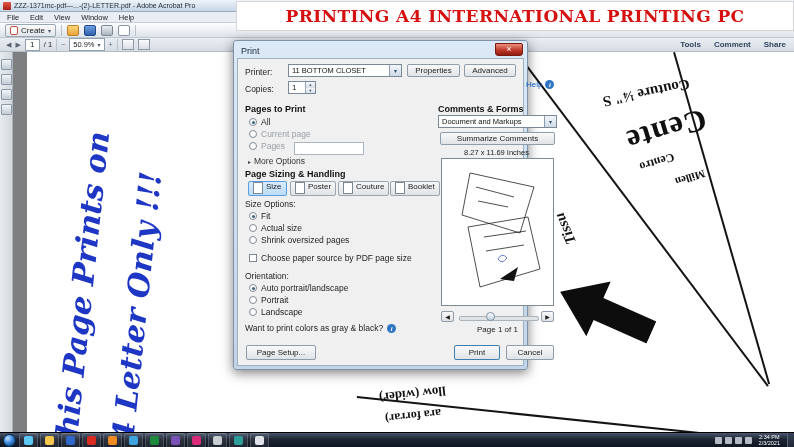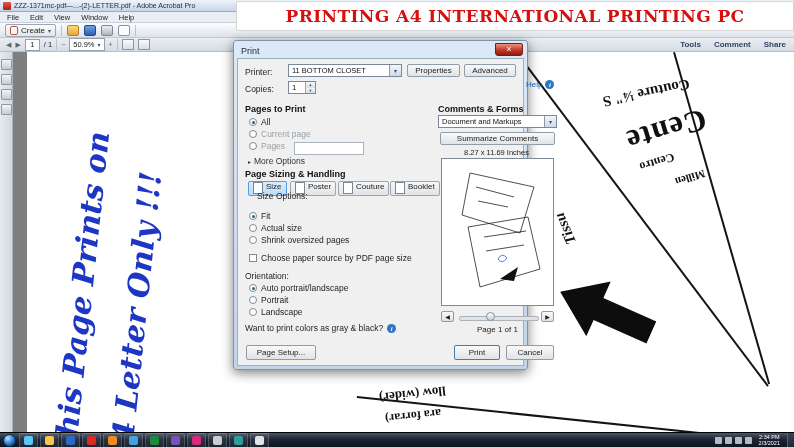--- a/index.html
+++ b/index.html
@@ -317,21 +317,21 @@
       </div>
       <div class="szbtn" style="left:100px;">
         <span class="bico"></span>
         <span>Couture</span>
       </div>
       <div class="szbtn" style="left:152px;">
         <span class="bico"></span>
         <span>Booklet</span>
       </div>
 
-      <span class="lab" style="left:7px;top:132px;margin-left:12px;">Size Options:</span>
+      <span class="lab" style="left:7px;top:140px;">Size Options:</span>
       <div class="opt" style="left:11px;top:152px;">
         <span class="radio on"></span>
         <span class="olbl">Fit</span>
       </div>
       <div class="opt" style="left:11px;top:164px;">
         <span class="radio"></span>
         <span class="olbl">Actual size</span>
       </div>
       <div class="opt" style="left:11px;top:176px;">
         <span class="radio"></span>

